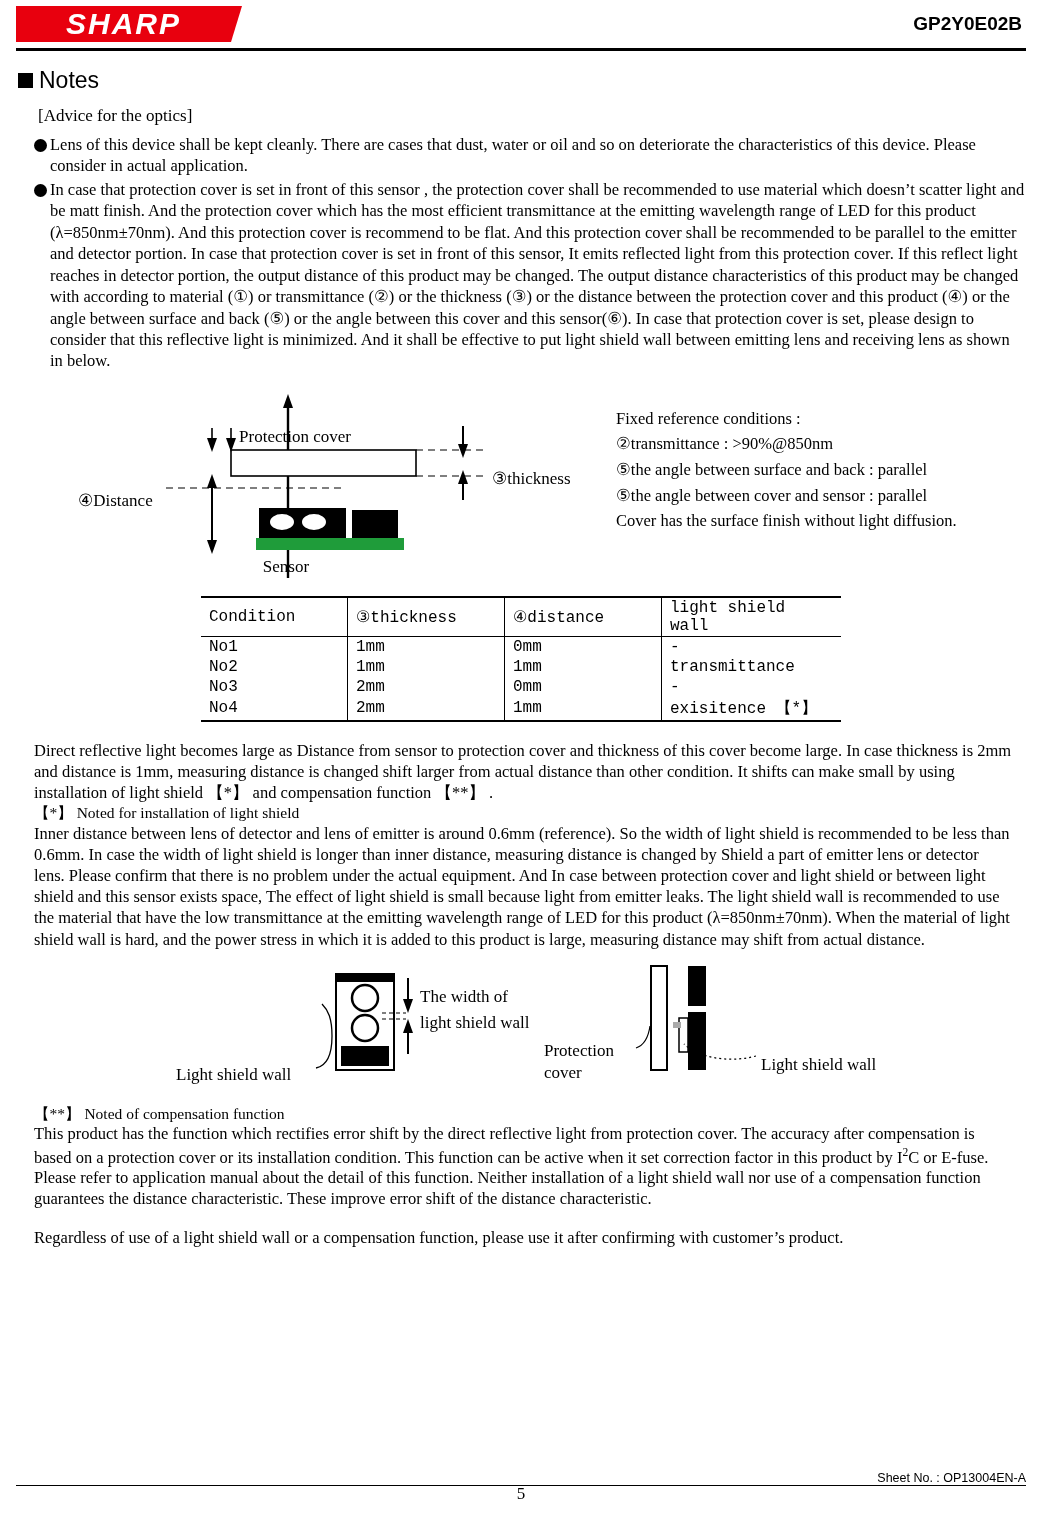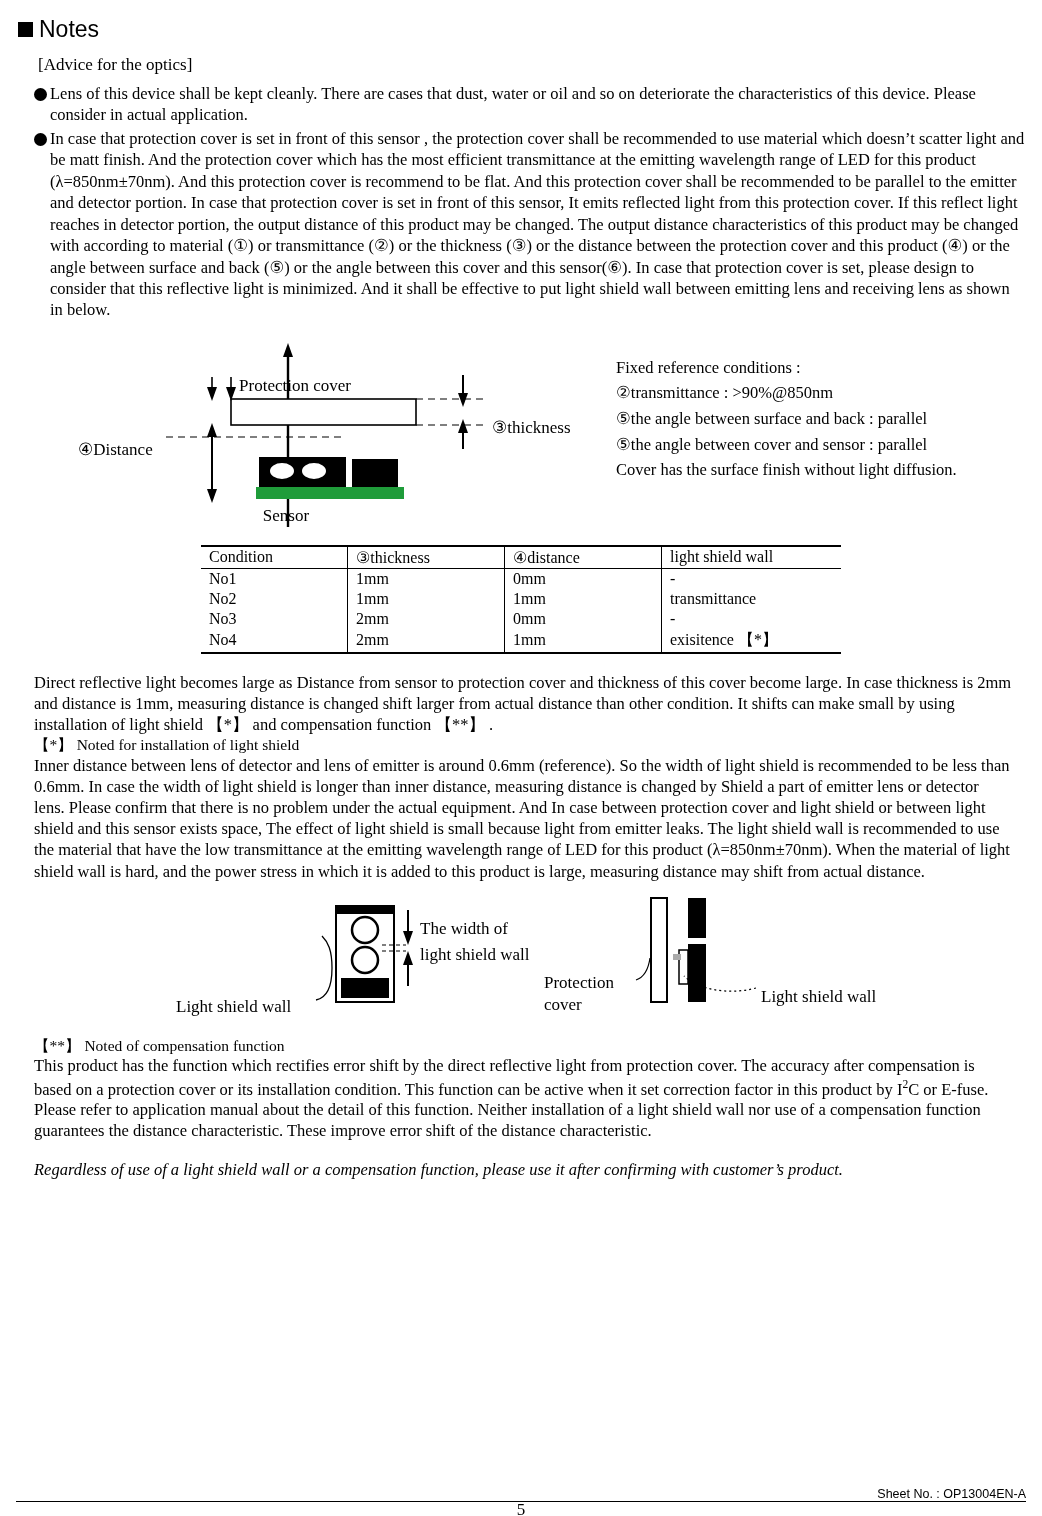--- a/index.html
+++ b/index.html
@@ -131,20 +131,21 @@
 
   
   .tbl-wrap {
     margin: 8px auto 0 auto;
     width: 640px;
   }
   table.cond {
     border-collapse: collapse;
     width: 100%;
     font-size: 16px;
+    font-family: Liberation Mono, monospace;
   }
   table.cond td, table.cond th {
     padding: 1px 8px;
     text-align: left;
     font-weight: normal;
   }
   table.cond thead th {
     border-top: 2px solid #000;
     border-bottom: 1.5px solid #000;
   }
@@ -195,20 +196,26 @@
     font-size: 17px;
     margin-top: -4px;
   }
   sup { font-size: 0.7em; vertical-align: super; }
 </style>
 </head>
 <body>
 
 <div class="page">
 
+  <div class="header">
+    <div class="logo">
+      <span class="logo-text">SHARP</span>
+    </div>
+    <div class="part-number">GP2Y0E02B</div>
+  </div>
 
   <div class="notes-title">
     <span class="sq"></span>
     <span class="tx">Notes</span>
   </div>
 
   <div class="advice-head">[Advice for the optics]</div>
 
   <div class="bullet-block">
     <div class="bullet-row">
@@ -348,21 +355,21 @@
       <path d="M620 88 C 626 86, 632 80, 634 66" fill="none" stroke="#000" stroke-width="1.2"></path>
       <text x="528" y="96" font-family="Liberation Serif, serif" font-size="17" fill="#000">Protection</text>
       <text x="528" y="118" font-family="Liberation Serif, serif" font-size="17" fill="#000">cover</text>
       <text x="745" y="110" font-family="Liberation Serif, serif" font-size="17" fill="#000">Light shield wall</text>
     </svg>
   </div>
 
   <div class="body-text" style="margin-top:4px;">
     <p class="small-note">【**】 Noted of compensation function</p>
     <p><span>This product has the function which rectifies error shift by the direct reflective light from protection cover. The accuracy after compensation is based on a protection cover or its installation condition. This function can be active when it set correction factor in this product by I</span><sup>2</sup><span>C or E-fuse. Please refer to application manual about the detail of this function. Neither installation of a light shield wall nor use of a compensation function guarantees the distance characteristic. These improve error shift of the distance characteristic.</span></p>
-    <p style="margin-top:18px;font-style:italic;">Regardless of use of a light shield wall or a compensation function, please use it after confirming with customer’s product.</p>
+    <p style="margin-top:18px;">Regardless of use of a light shield wall or a compensation function, please use it after confirming with customer’s product.</p>
   </div>
 
   <div class="footer">
     <div class="sheet-no">Sheet No. : OP13004EN-A</div>
     <div class="footer-rule"></div>
     <div class="page-num">5</div>
   </div>
 
 </div>
 

